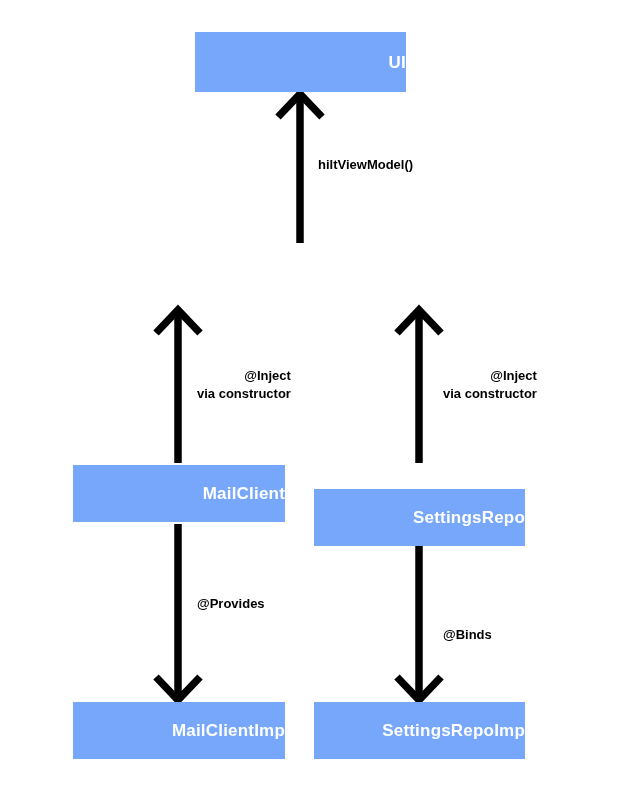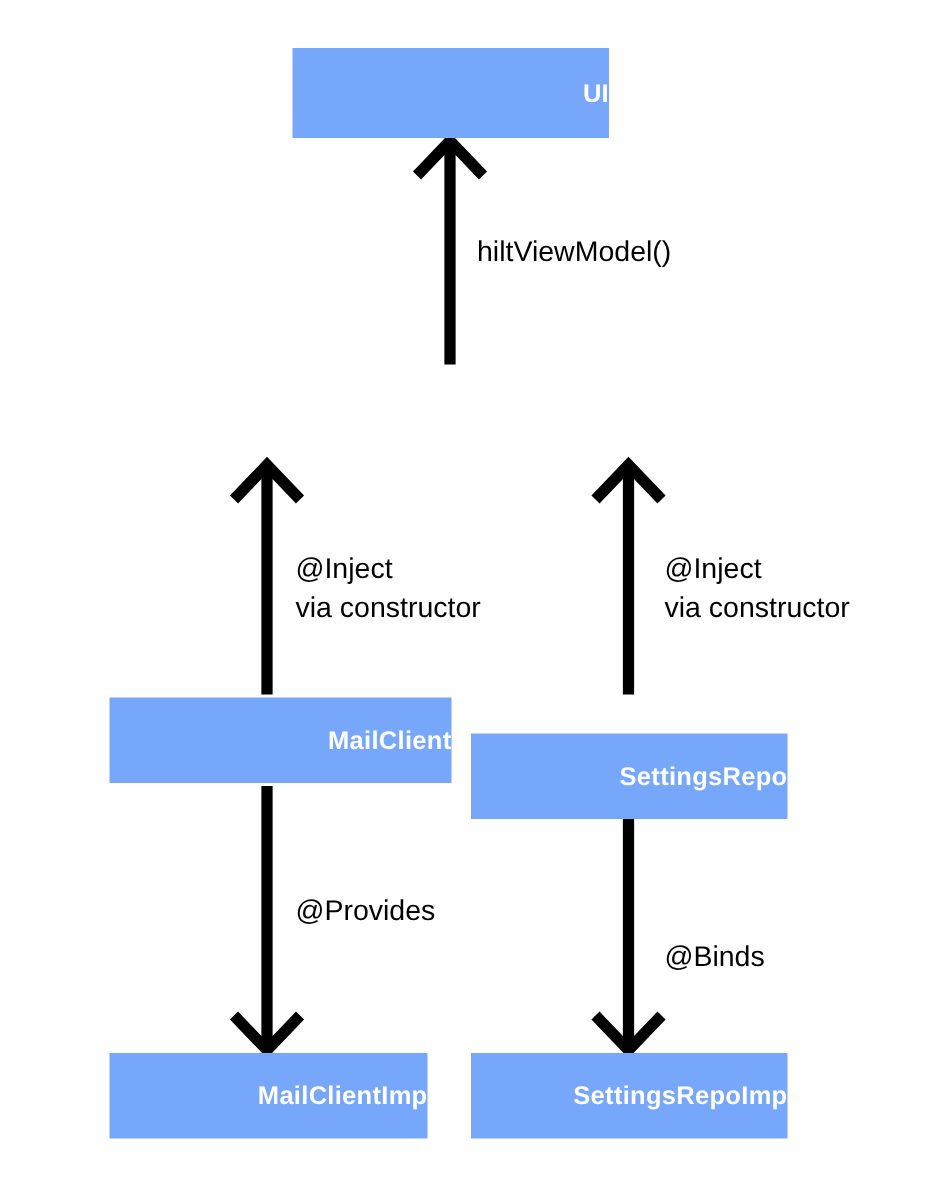--- a/index.html
+++ b/index.html
@@ -26,33 +26,34 @@
     color: #ffffff;
     font-weight: bold;
     font-size: 17px;
     letter-spacing: 0.2px;
     line-height: 1;
     user-select: none;
     box-sizing: border-box;
   }
   #node-ui        { left: 195px; top: 32px;  width: 211px; height: 60px; }
   #node-appvm     { left: 73px;  top: 245px; width: 452px; height: 63px; }
-  #node-mailclient{ left: 73px;  top: 465px; width: 228px; height: 57px; }
+  #node-mailclient{ left: 73px;  top: 465px; width: 212px; height: 57px; }
   #node-settings  { left: 314px; top: 465px; width: 211px; height: 57px; }
   #node-mailimp   { left: 73px;  top: 702px; width: 212px; height: 57px; }
   #node-settimp   { left: 314px; top: 702px; width: 211px; height: 57px; }
 
   .edge-label {
     position: absolute;
     color: #000000;
-    font-weight: normal;
-    font-size: 19px;
+    font-weight: bold;
+    font-size: 13px;
     line-height: 1.35;
     white-space: pre-line;
     user-select: none;
+    text-align: right;
   }
   #label-hiltviewmodel { left: 318px; top: 156px; }
   #label-inject-left   { left: 197px; top: 367px; }
   #label-inject-right  { left: 443px; top: 367px; }
   #label-provides      { left: 197px; top: 595px; }
   #label-binds         { left: 443px; top: 595px; }
 
   #edges {
     position: absolute;
     left: 0;

